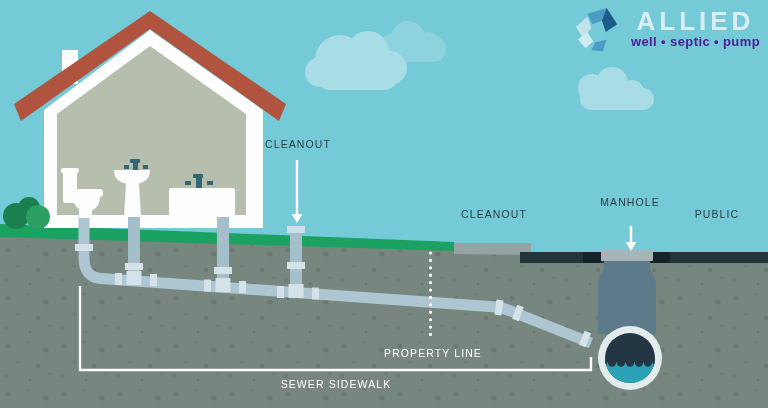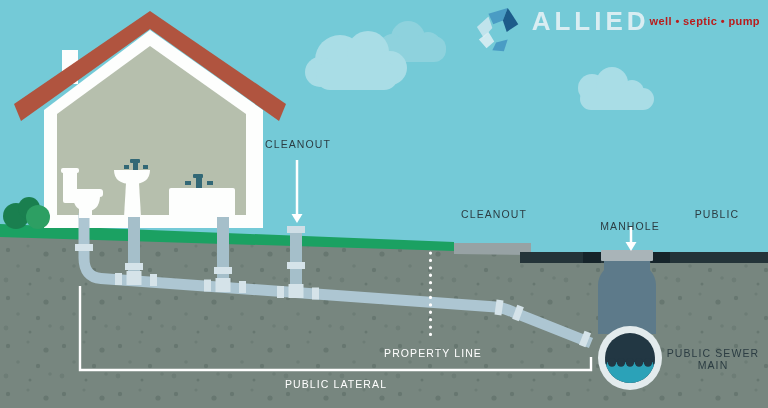--- a/index.html
+++ b/index.html
@@ -9,28 +9,28 @@
   }
   .stage svg{position:absolute;left:0;top:0;display:block;}
   .lbl{
     position:absolute;transform:translateX(-50%);
     font-weight:normal;font-size:10.5px;letter-spacing:1.1px;
     color:#2c3d43;white-space:nowrap;text-align:center;line-height:12px;
   }
   .lbl-light{color:#ffffff;}
   .logo{position:absolute;top:7px;right:8px;display:flex;align-items:flex-start;gap:7px;}
   .logo-icon{position:static !important;}
-  .logo-text{display:flex;flex-direction:row;align-items:center;}
+  .logo-text{display:flex;flex-direction:column;align-items:center;}
   .logo-name{
     font-weight:bold;font-size:26px;line-height:28px;letter-spacing:4px;
     color:#d9edf2;
   }
   .logo-tagline{
-    font-weight:bold;font-size:11px;line-height:14px;letter-spacing:0.4px;
-    color:#b91c1c;margin-top:0px;
+    font-weight:bold;font-size:13px;line-height:14px;letter-spacing:0.4px;
+    color:#4c1d95;margin-top:0px;
   }
 </style>
 </head>
 <body>
 
 <div class="stage">
 
   <svg width="768" height="408" viewBox="0 0 768 408">
     <defs>
       <pattern id="speck" width="56" height="48" patternUnits="userSpaceOnUse">
@@ -179,28 +179,24 @@
         <line x1="631" y1="226" x2="631" y2="242" stroke-width="2.5"></line>
         <polygon points="625.5,242 636.5,242 631,251" fill="#ffffff" stroke="none"></polygon>
       </g>
       <line x1="430.5" y1="253" x2="430.5" y2="341" stroke-width="3.2" stroke-linecap="round" stroke-dasharray="0.1 7.3"></line>
       <polyline points="80,286 80,370 591,370 591,357" stroke-width="2.4"></polyline>
     </g>
   </svg>
 
   <div class="lbl" style="left:298px;top:138px;">CLEANOUT</div>
   <div class="lbl" style="left:494px;top:208px;">CLEANOUT</div>
-  <div class="lbl" style="left:630px;top:220px;">MANHOLE</div>
+  <div class="lbl" style="left:630px;top:196px;">MANHOLE</div>
   <div class="lbl" style="left:717px;top:208px;">PUBLIC</div>
   <div class="lbl lbl-light" style="left:433px;top:347px;">PROPERTY LINE</div>
-  <div class="lbl lbl-light" style="left:336px;top:378px;">PUBLIC LATERAL</div>
-  <div class="lbl" style="left:713px;top:347px;">
-    <div>PUBLIC SEWER</div>
-    <div>MAIN</div>
-  </div>
+  <div class="lbl lbl-light" style="left:336px;top:378px;">SEWER SIDEWALK</div>
 
   <div class="logo">
     <svg class="logo-icon" width="50" height="46" viewBox="0 0 52 46">
       <polygon points="14,6 34,0 29,13 19,17" fill="#4a9cc4"></polygon>
       <polygon points="29,13 34,0 45,17 33,25" fill="#1d5c8a"></polygon>
       <polygon points="2,20 14,9 18,21 9,31" fill="#c9e6ee" opacity="0.9"></polygon>
       <polygon points="4,33 14,25 20,35 12,42" fill="#dff0f4" opacity="0.85"></polygon>
       <polygon points="22,36 34,33 30,45 18,44" fill="#4a9cc4"></polygon>
     </svg>
     <div class="logo-text">

